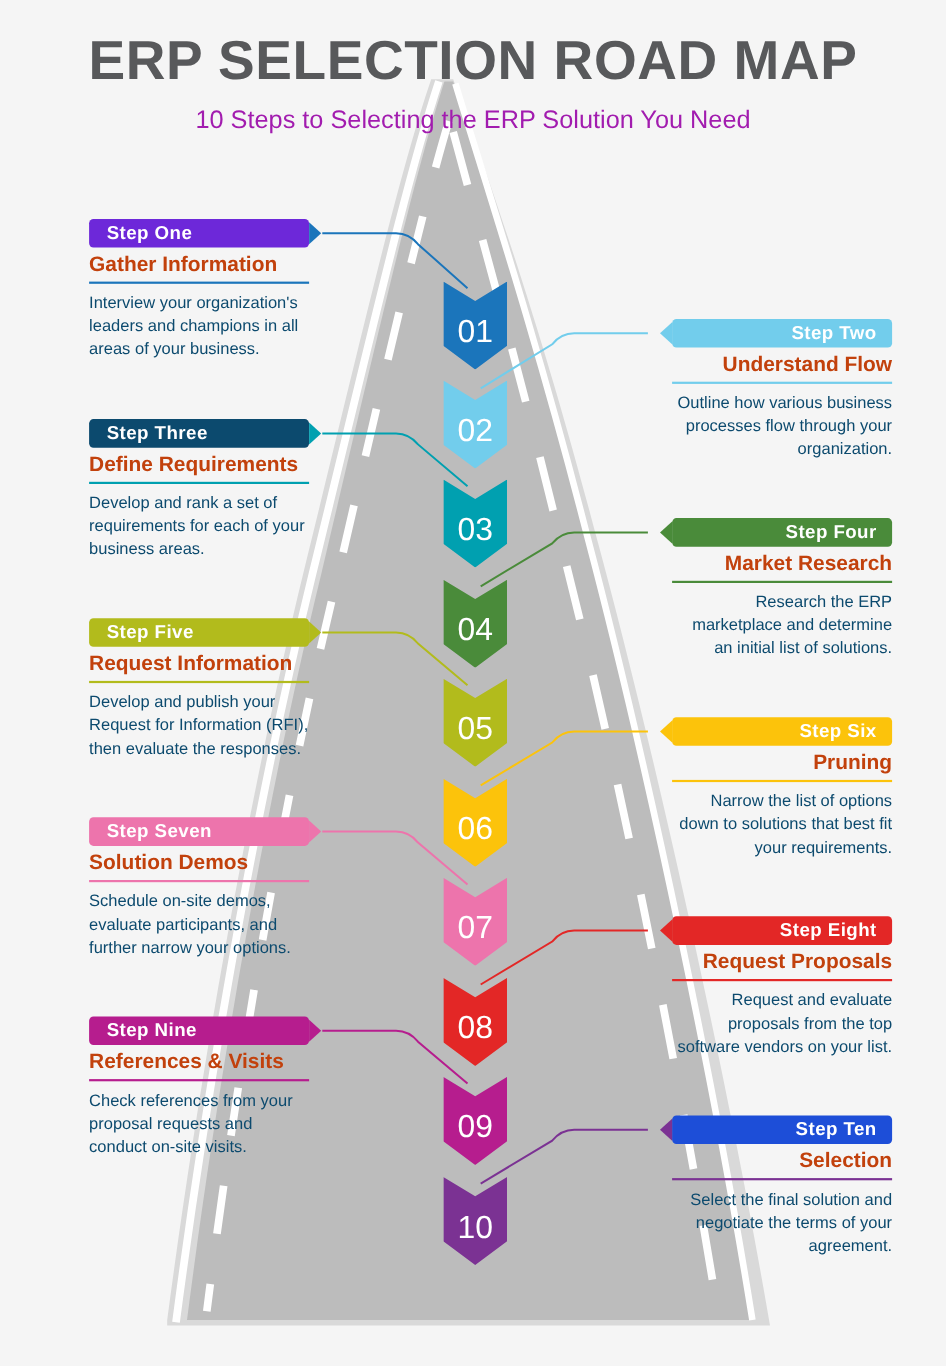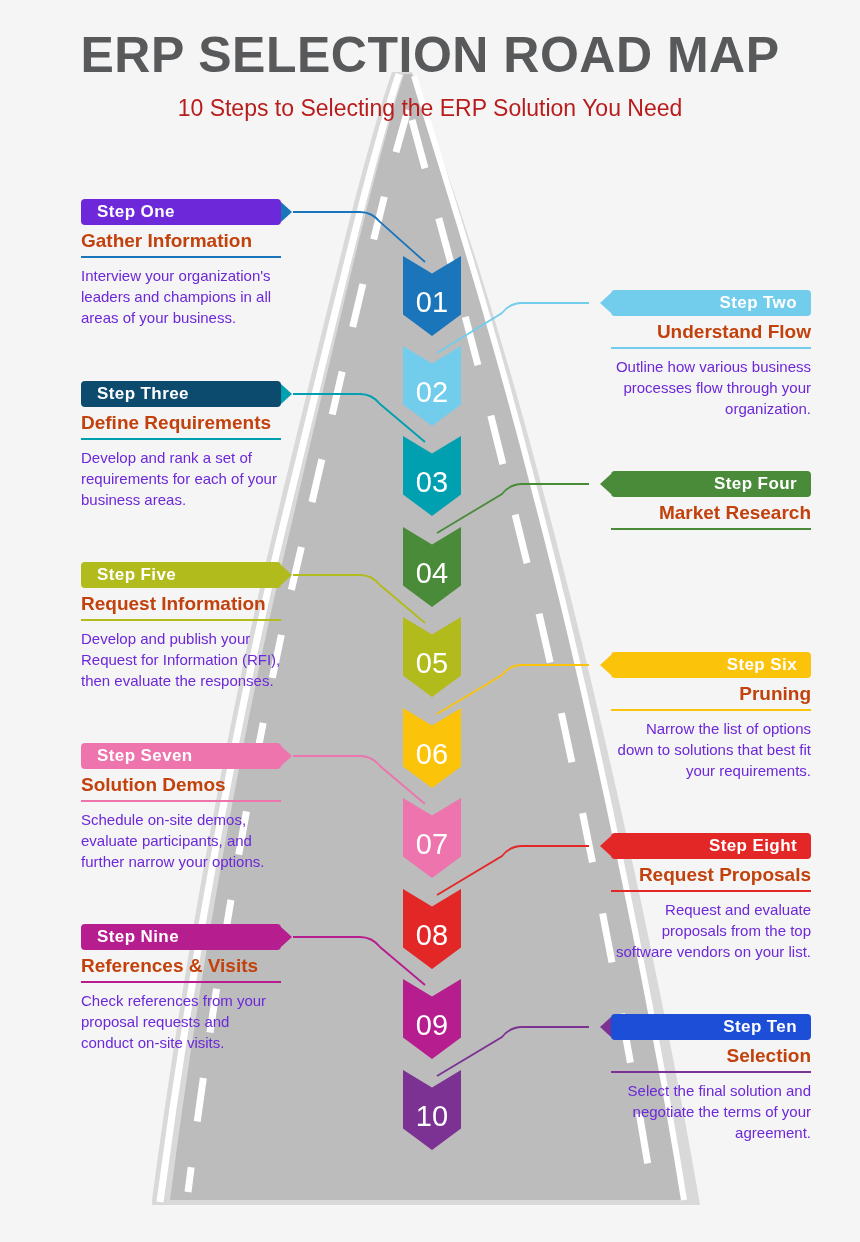--- a/index.html
+++ b/index.html
@@ -33,21 +33,21 @@
     line-height: 1.1;
     white-space: nowrap;
   }
   .subtitle {
     position: absolute;
     top: 95px;
     left: 0;
     width: 860px;
     text-align: center;
     font-size: 23px;
-    color: #b91c1c;
+    color: #a21caf;
     white-space: nowrap;
   }
 
   
   #road {
     position: absolute;
     left: 0;
     top: 0;
     width: 860px;
     height: 1242px;
@@ -127,21 +127,21 @@
     line-height: 1.15;
   }
   .rule {
     margin-top: 4px;
     height: 2px;
     width: 100%;
   }
   .body {
     margin-top: 7px;
     font-size: 15px;
-    color: #6d28d9;
+    color: #0c4a6e;
     line-height: 1.42;
   }
 </style>
 </head>
 <body>
 
 <div id="canvas">
 
   <svg id="road" viewBox="0 0 860 1242" preserveAspectRatio="none" aria-hidden="true">
 
@@ -232,20 +232,21 @@
       <div class="chevron" style="left: 403px; top: 527px; background: rgb(74, 139, 58);">
         <div class="num">04</div>
       </div>
       <div class="block right" style="left: 579px; top: 471px;">
         <div class="banner" style="background: rgb(74, 139, 58);">
           <span class="label">Step Four</span>
           <span class="tab" style="border-right: 11px solid rgb(74, 139, 58);"></span>
         </div>
         <div class="heading">Market Research</div>
         <div class="rule" style="background: rgb(74, 139, 58);"></div>
+        <div class="body">Research the ERP marketplace and determine an initial list of solutions.</div>
       </div>
       <div class="chevron" style="left: 403px; top: 617px; background: rgb(178, 187, 28);">
         <div class="num">05</div>
       </div>
       <div class="block left" style="left: 81px; top: 562px;">
         <div class="banner" style="background: rgb(178, 187, 28);">
           <span class="label">Step Five</span>
           <span class="tab" style="border-left: 11px solid rgb(178, 187, 28);"></span>
         </div>
         <div class="heading">Request Information</div>

